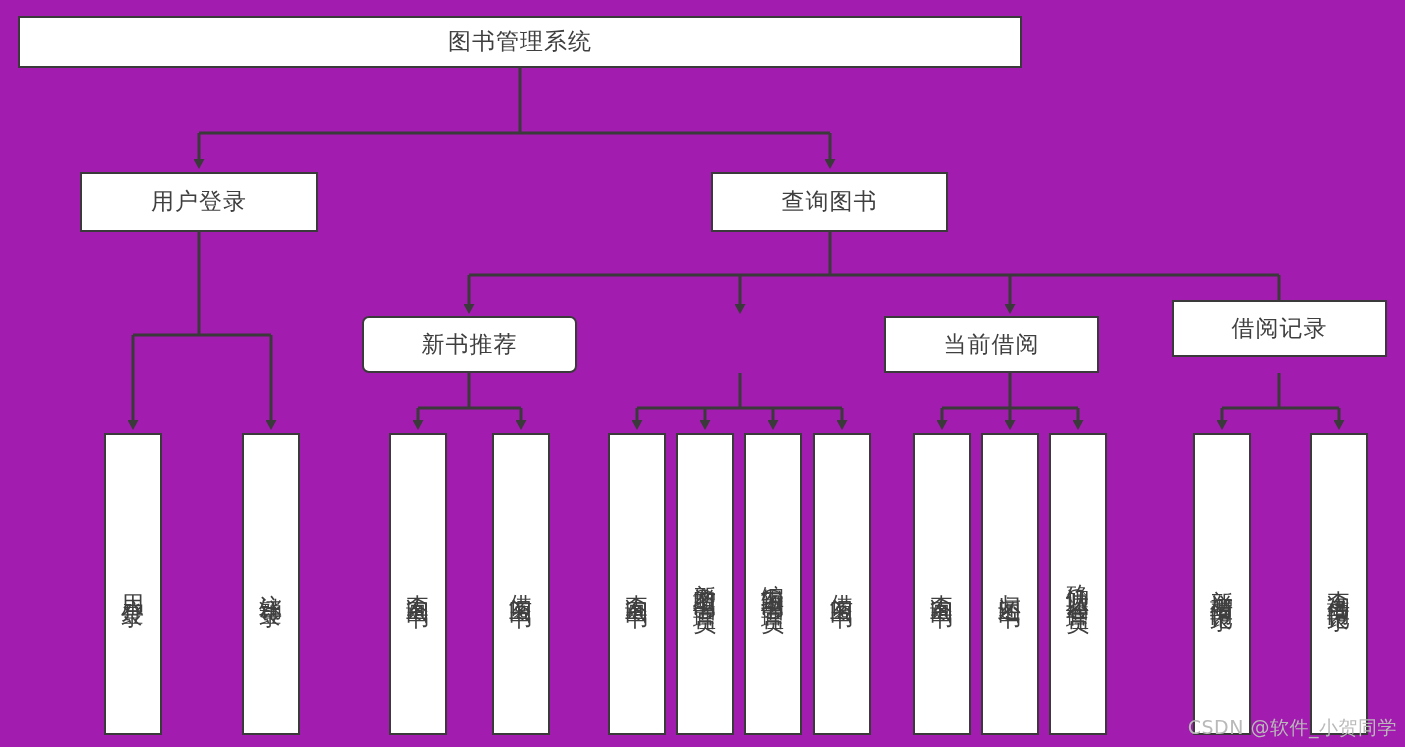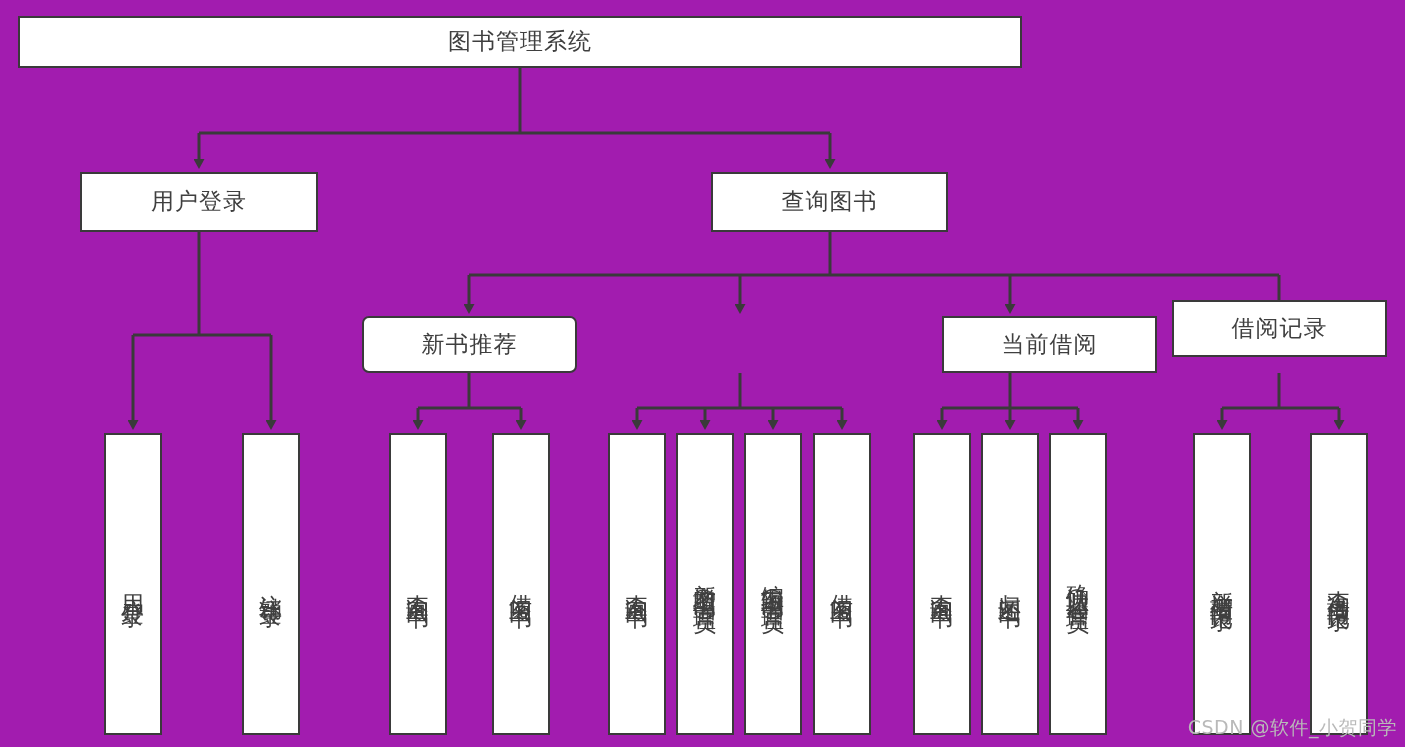--- a/index.html
+++ b/index.html
@@ -140,21 +140,21 @@
 
   <div class="node node-h" style="left:711px; top:172px; width:237px; height:60px;">
     <span>查询图书</span>
   </div>
 
   <div class="node node-h" style="left:362px; top:316px; width:215px; height:57px;border-radius:7px;">
     <span>新书推荐</span>
   </div>
 
 
-  <div class="node node-h" style="left:942px; top:316px; width:215px; height:57px;">
+  <div class="node node-h" style="left:884px; top:316px; width:215px; height:57px;">
     <span>当前借阅</span>
   </div>
 
   <div class="node node-h" style="left:1172px; top:300px; width:215px; height:57px;">
     <span>借阅记录</span>
   </div>
 
   <div class="node node-v" style="left:104px; top:433px; width:58px; height:302px;">
     <span class="vtext">用户登录</span>
   </div>

